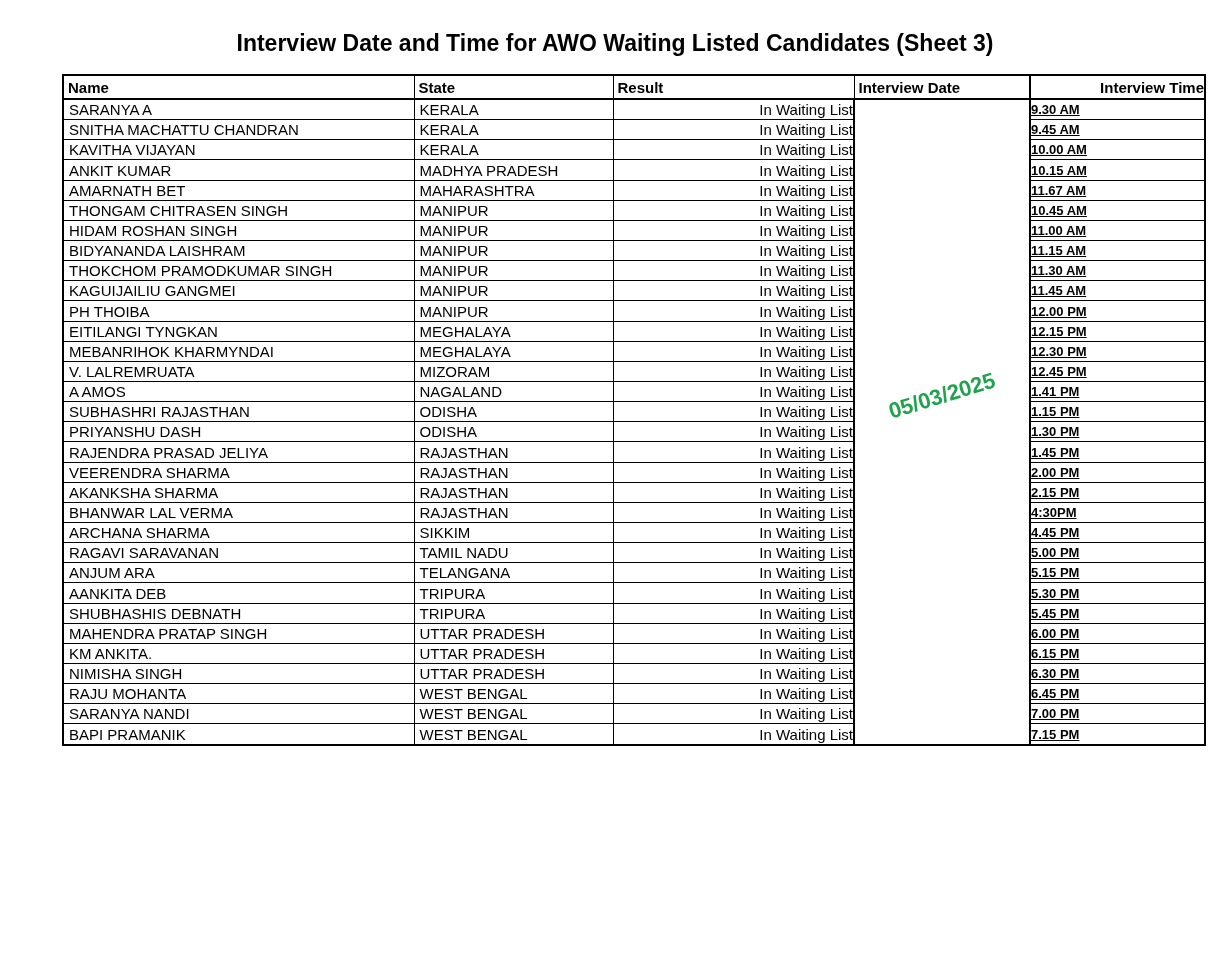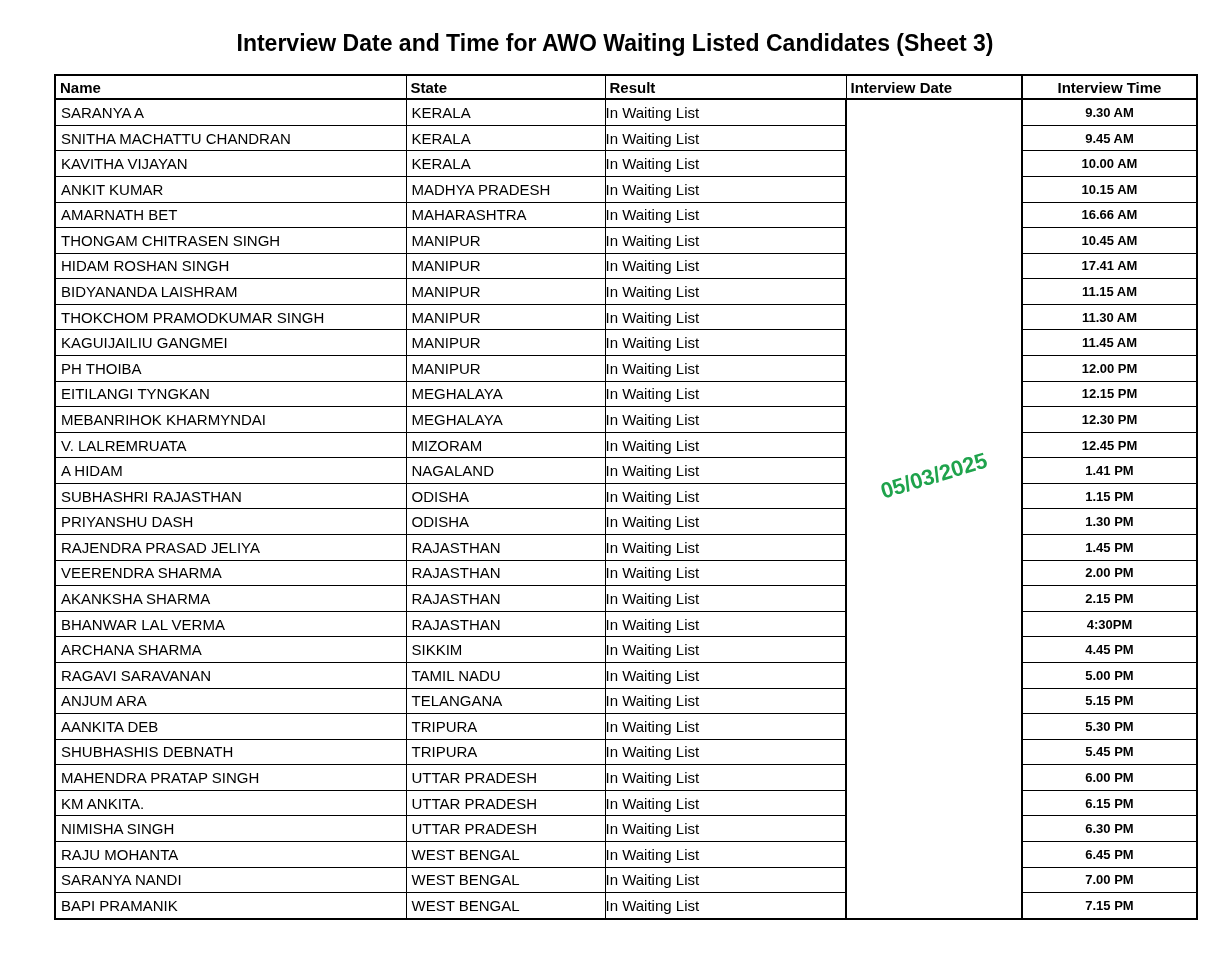--- a/index.html
+++ b/index.html
@@ -17,24 +17,24 @@
     top: 30px;
     left: 0;
     width: 100%;
     text-align: center;
     font-size: 23px;
     font-weight: 700;
     color: #000000;
   }
   table.sheet {
     position: absolute;
-    left: 54px;
+    left: 62px;
     top: 74px;
     width: 1142px;
-    height: 846px;
+    height: 672px;
     border-collapse: collapse;
     table-layout: fixed;
     border: 2.5px solid #000000;
   }
   col.c-name  { width: 351px; }
   col.c-state { width: 199px; }
   col.c-result{ width: 241px; }
   col.c-date  { width: 176px; }
   col.c-time  { width: 175px; }
 
@@ -47,47 +47,47 @@
   thead tr { height: 24px; }
   th {
     font-size: 15px;
     font-weight: 700;
     text-align: left;
     padding: 0 0 0 4px;
     border-bottom: 2.5px solid #000000;
     vertical-align: middle;
   }
   th.h-time {
-    text-align: center;
+    text-align: right;
     padding: 0;
     border-left: 2px solid #000000;
   }
   th.h-date { border-right: 2px solid #000000; }
 
   td {
     font-size: 15px;
     font-weight: 400;
     vertical-align: middle;
     padding: 0 0 0 5px;
   }
   td.cell-result {
-    text-align: left;
+    text-align: right;
     padding: 0;
   }
   td.cell-date {
     position: relative;
     padding: 0;
     border-left: 2px solid #000000;
     border-right: 2px solid #000000;
   }
   td.cell-time {
-    text-align: center;
     font-weight: 700;
     font-size: 13px;
     padding: 0;
+    text-decoration: underline;
   }
   .date-rotated {
     position: absolute;
     left: 50%;
     top: 46%;
     transform: translate(-50%, -50%) rotate(-17deg);
     font-size: 22px;
     font-weight: 700;
     white-space: nowrap;
   }
@@ -139,33 +139,33 @@
       <tr>
         <td class="cell-name">ANKIT KUMAR</td>
         <td class="cell-state">MADHYA PRADESH</td>
         <td class="cell-result">In Waiting List</td>
         <td class="cell-time">10.15 AM</td>
       </tr>
       <tr>
         <td class="cell-name">AMARNATH BET</td>
         <td class="cell-state">MAHARASHTRA</td>
         <td class="cell-result">In Waiting List</td>
-        <td class="cell-time">16.66 AM</td>
+        <td class="cell-time">11.67 AM</td>
       </tr>
       <tr>
         <td class="cell-name">THONGAM CHITRASEN SINGH</td>
         <td class="cell-state">MANIPUR</td>
         <td class="cell-result">In Waiting List</td>
         <td class="cell-time">10.45 AM</td>
       </tr>
       <tr>
         <td class="cell-name">HIDAM ROSHAN SINGH</td>
         <td class="cell-state">MANIPUR</td>
         <td class="cell-result">In Waiting List</td>
-        <td class="cell-time">17.41 AM</td>
+        <td class="cell-time">11.00 AM</td>
       </tr>
       <tr>
         <td class="cell-name">BIDYANANDA LAISHRAM</td>
         <td class="cell-state">MANIPUR</td>
         <td class="cell-result">In Waiting List</td>
         <td class="cell-time">11.15 AM</td>
       </tr>
       <tr>
         <td class="cell-name">THOKCHOM PRAMODKUMAR SINGH</td>
         <td class="cell-state">MANIPUR</td>
@@ -196,21 +196,21 @@
         <td class="cell-result">In Waiting List</td>
         <td class="cell-time">12.30 PM</td>
       </tr>
       <tr>
         <td class="cell-name">V. LALREMRUATA</td>
         <td class="cell-state">MIZORAM</td>
         <td class="cell-result">In Waiting List</td>
         <td class="cell-time">12.45 PM</td>
       </tr>
       <tr>
-        <td class="cell-name">A HIDAM</td>
+        <td class="cell-name">A AMOS</td>
         <td class="cell-state">NAGALAND</td>
         <td class="cell-result">In Waiting List</td>
         <td class="cell-time">1.41 PM</td>
       </tr>
       <tr>
         <td class="cell-name">SUBHASHRI RAJASTHAN</td>
         <td class="cell-state">ODISHA</td>
         <td class="cell-result">In Waiting List</td>
         <td class="cell-time">1.15 PM</td>
       </tr>

